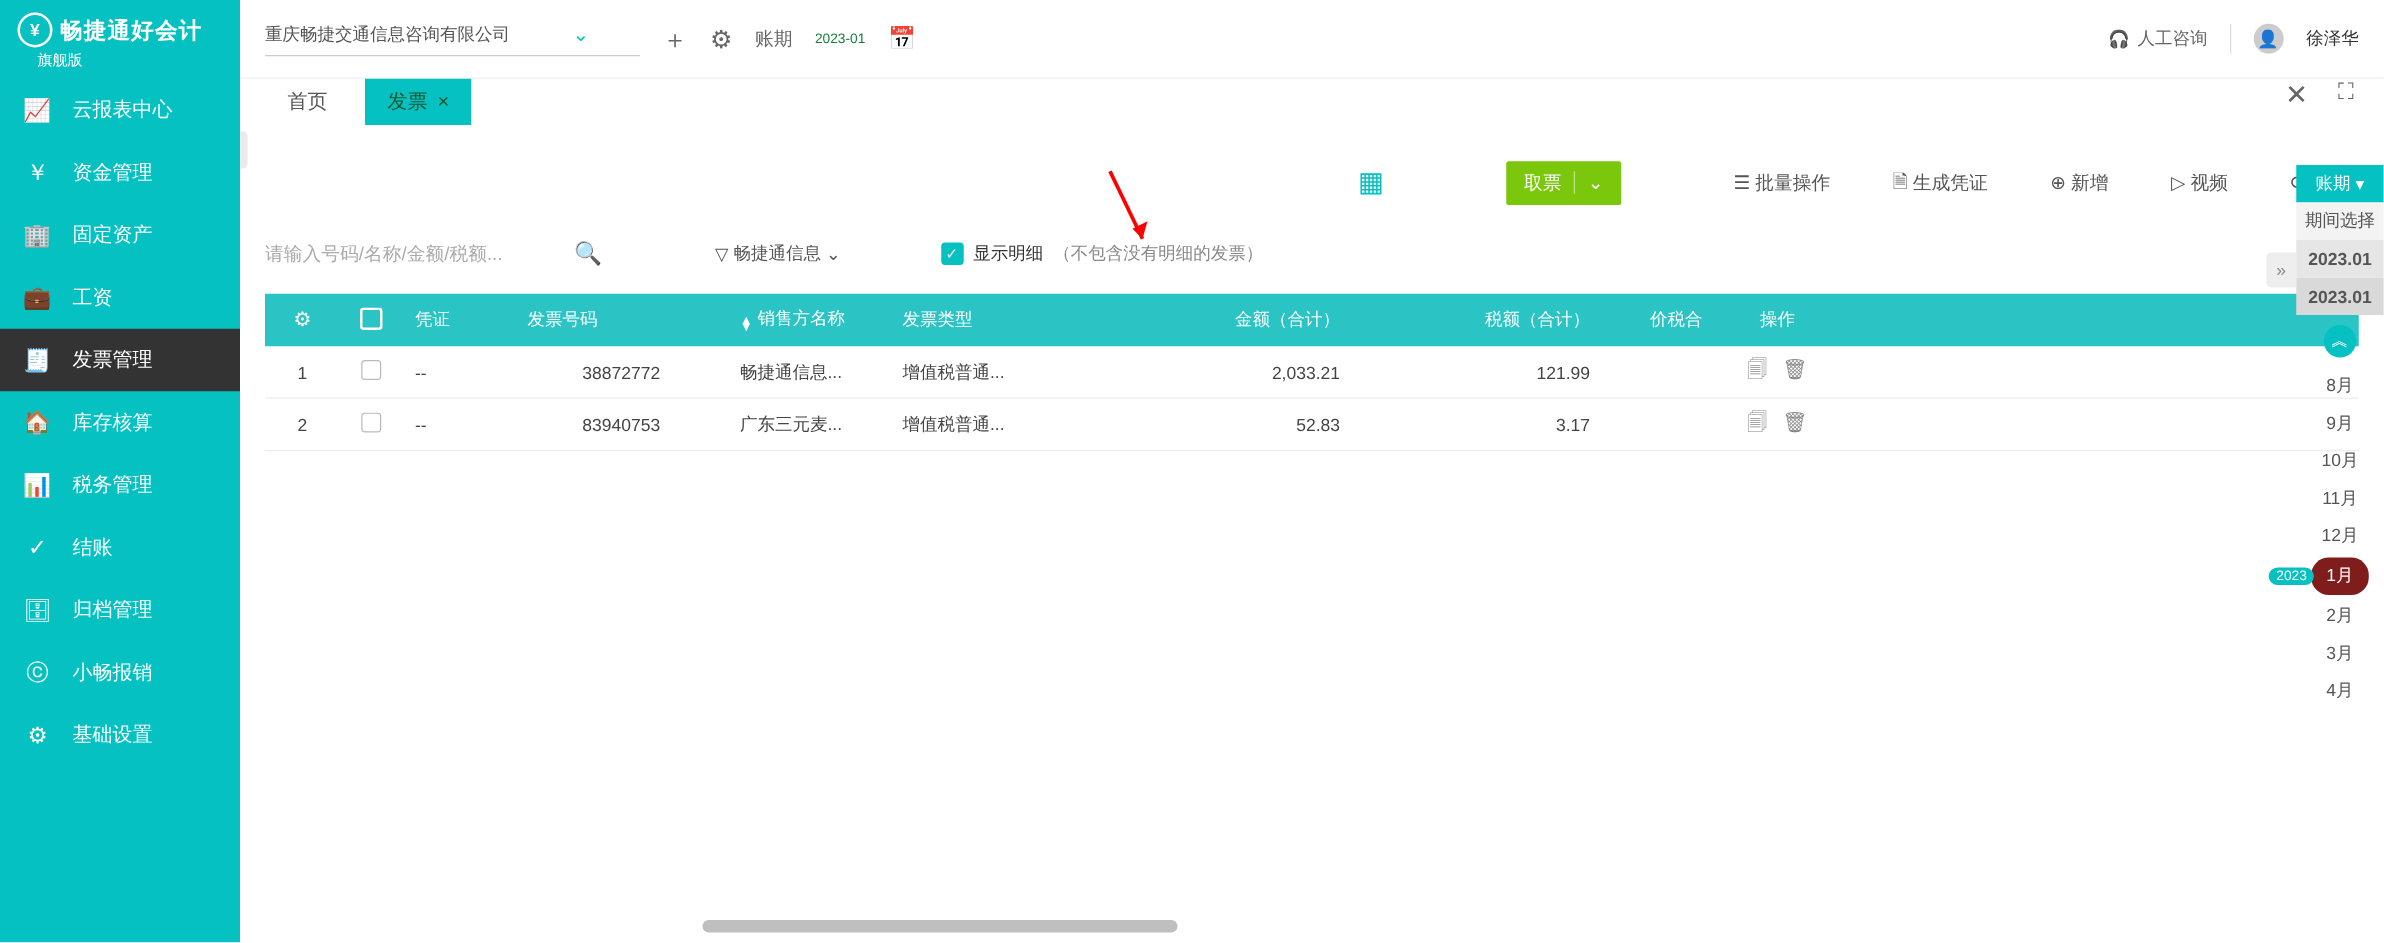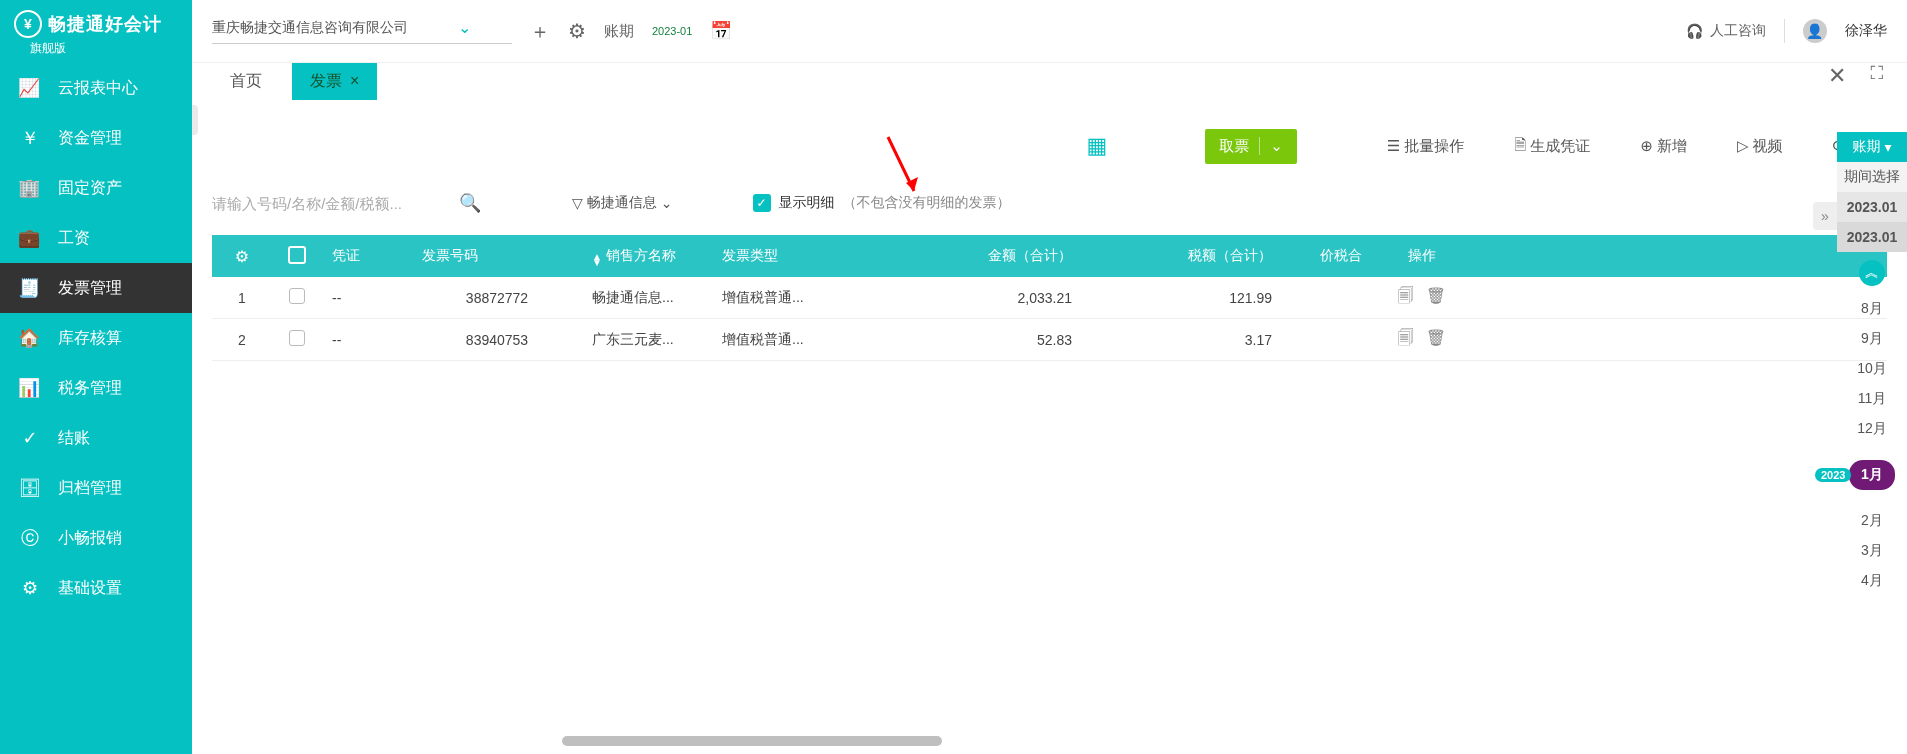--- a/index.html
+++ b/index.html
@@ -100,21 +100,21 @@
 
 .period-panel { position: absolute; right: 0; top: 132px; width: 70px; bottom: 0; text-align: center; font-size: 14px; color: #555; }
 .pp-head { background: #06c1c1; color: #fff; height: 30px; display: flex; align-items: center; justify-content: center; font-size: 14px; gap: 4px; }
 .pp-toggle { position: absolute; left: -24px; top: 70px; width: 24px; height: 28px; background: #eee; display: flex; align-items: center; justify-content: center; color: #888; border-radius: 4px 0 0 4px; cursor: pointer; }
 .pp-label { height: 30px; display: flex; align-items: center; justify-content: center; color: #555; background: #f3f3f3; }
 .pp-year { height: 30px; display: flex; align-items: center; justify-content: center; background: #e6e6e6; font-weight: bold; }
 .pp-year.active { background: #d9d9d9; }
 .pp-up { width: 26px; height: 26px; background: #06c1c1; color: #fff; border-radius: 50%; display: flex; align-items: center; justify-content: center; margin: 8px auto; cursor: pointer; }
 .pp-months { list-style: none; }
 .pp-months li { height: 30px; display: flex; align-items: center; justify-content: center; cursor: pointer; position: relative; }
-.pp-months li.cur { background: #701a75; color: #fff; border-radius: 14px; width: 46px; margin: 16px auto; font-weight: bold; }
+.pp-months li.cur { background: #7f1d1d; color: #fff; border-radius: 14px; width: 46px; margin: 2px auto; }
 .pp-badge { position: absolute; left: -34px; background: #06c1c1; color: #fff; font-size: 11px; padding: 1px 6px; border-radius: 9px; }
 </style>
 </head>
 <body>
 
 <div class="app">
 
   <div class="sidebar">
     <div class="logo-area">
       <div class="logo-row">

